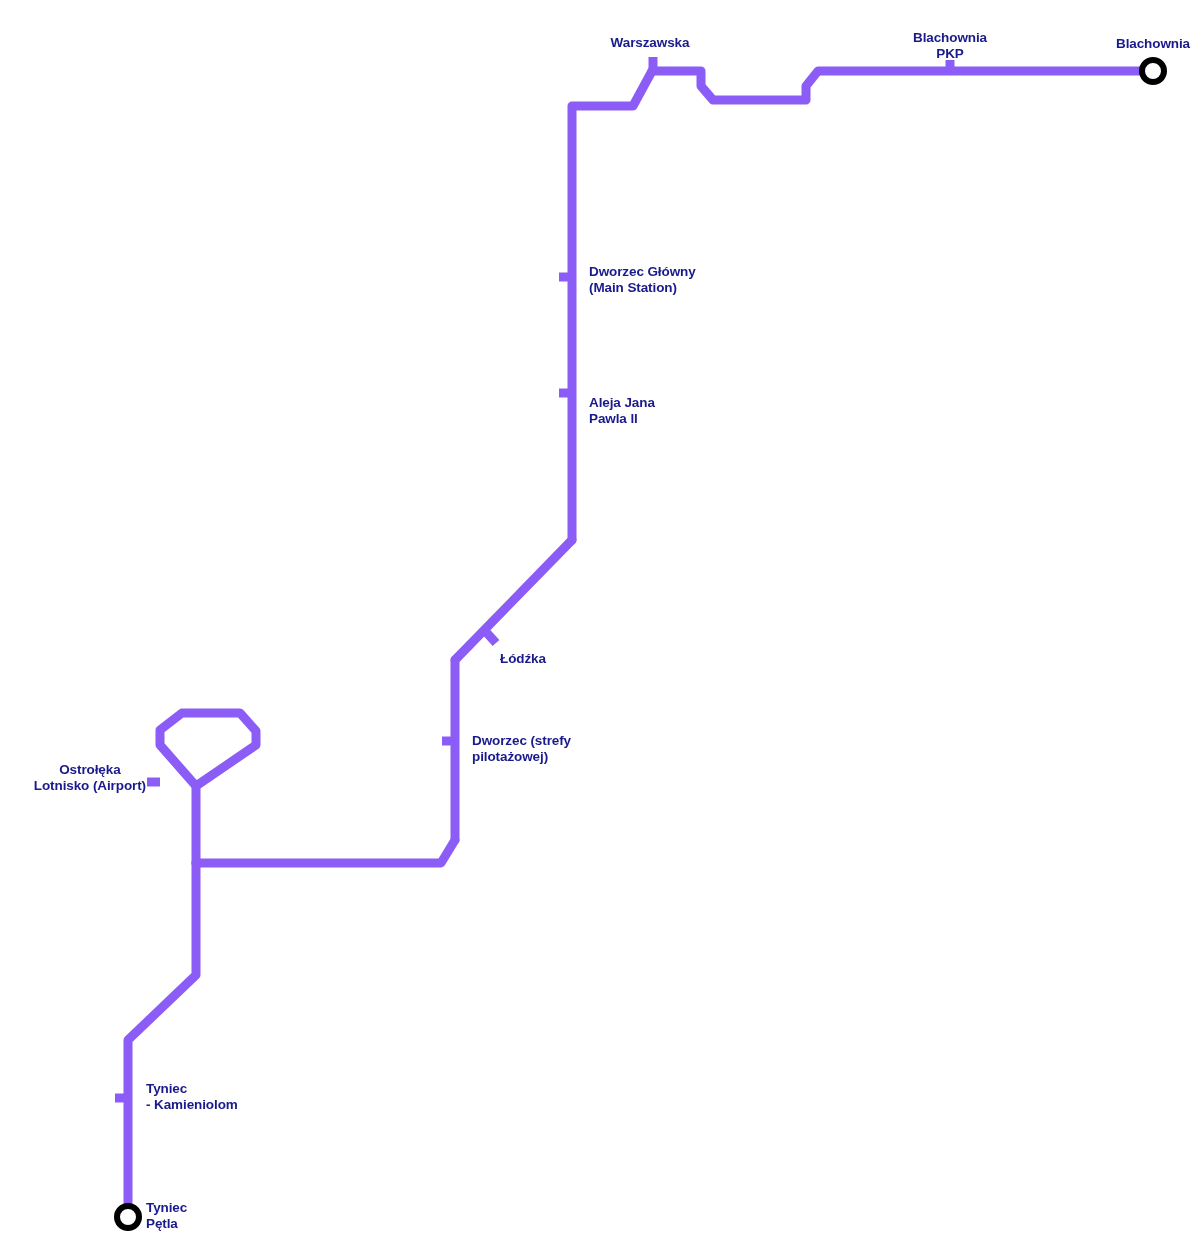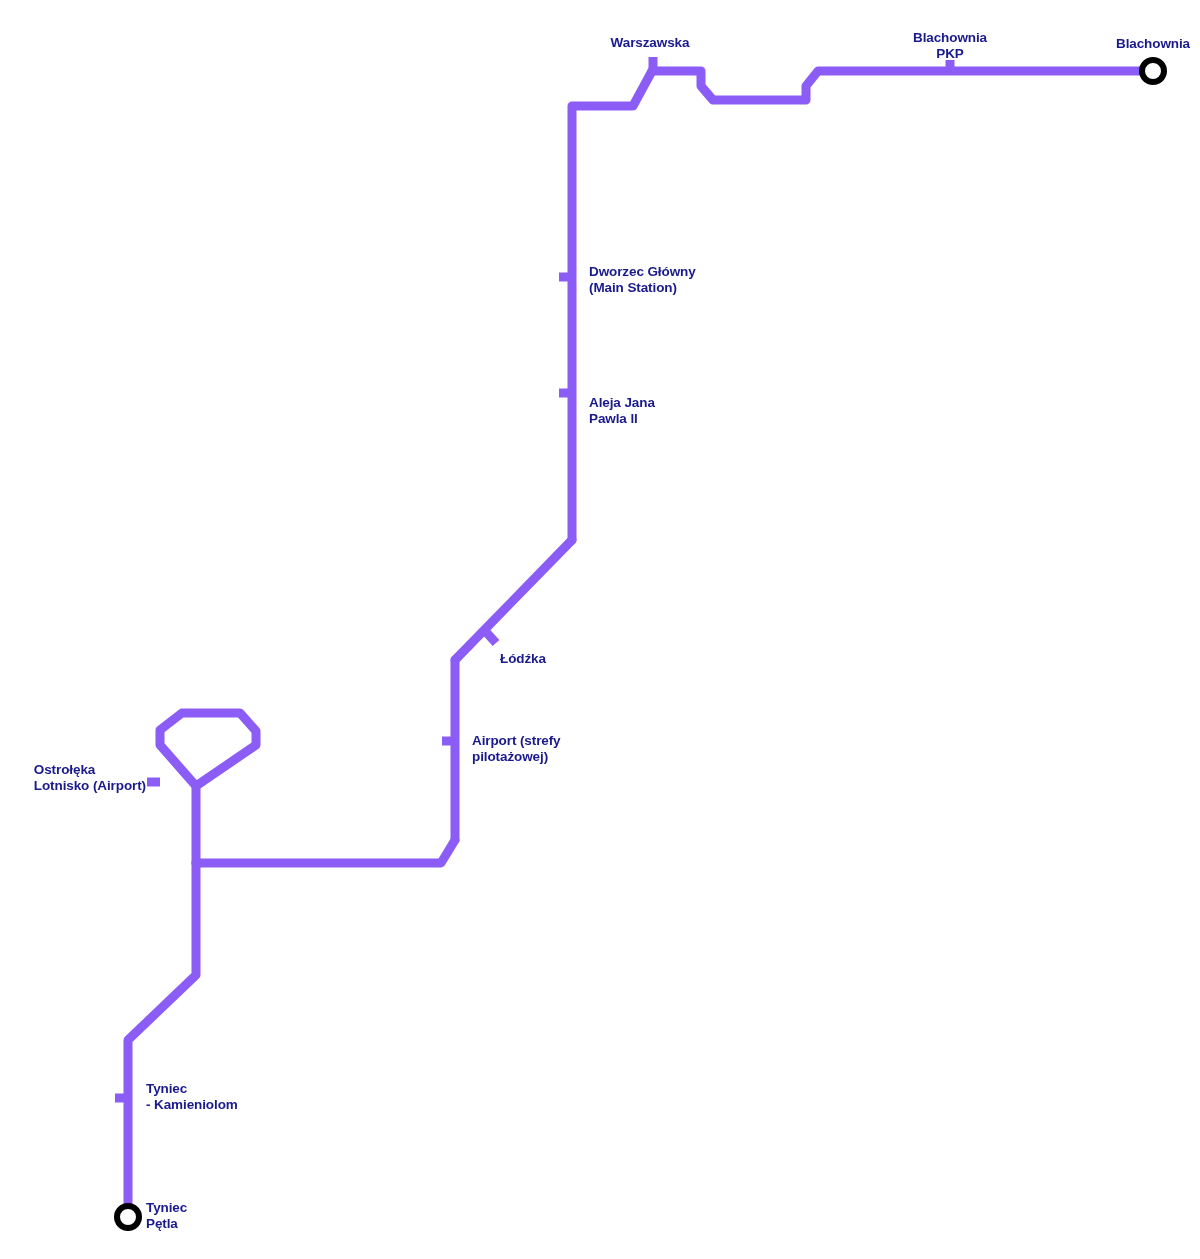--- a/index.html
+++ b/index.html
@@ -31,21 +31,21 @@
     position: absolute;
     font-family: "Liberation Sans", sans-serif;
     font-weight: bold;
     font-size: 13.5px;
     line-height: 1.18;
     color: #1a1a8c;
     white-space: pre;
     letter-spacing: -0.1px;
   }
   .station-label.align-left  { text-align: left; }
-  .station-label.align-right { text-align: left; }
+  .station-label.align-right { text-align: center; }
   .station-label.align-center{ text-align: center; }
 </style>
 </head>
 <body>
 
 <div id="map-root">
 
   <svg id="line-svg" viewBox="0 0 1200 1259" xmlns="http://www.w3.org/2000/svg">
 
     <g id="route-lines">
@@ -76,21 +76,21 @@
   <div id="label-layer">
       <div class="station-label align-center" style="top: 36px; left: 0px; width: 2306px;">Blachownia</div>
       <div class="station-label align-center" style="top: 30px; left: 0px; width: 1900px;">Blachownia
 PKP</div>
       <div class="station-label align-center" style="top: 35px; left: 0px; width: 1300px;">Warszawska</div>
       <div class="station-label align-left" style="top: 264px; left: 589px;">Dworzec Główny
 (Main Station)</div>
       <div class="station-label align-left" style="top: 395px; left: 589px;">Aleja Jana
 Pawla ll</div>
       <div class="station-label align-left" style="top: 651px; left: 500px;">Łódźka</div>
-      <div class="station-label align-left" style="top: 733px; left: 472px;">Airport (strefy
+      <div class="station-label align-left" style="top: 733px; left: 472px;">Dworzec (strefy
 pilotażowej)</div>
       <div class="station-label align-right" style="top: 762px; right: 1054px;">Ostrołęka
 Lotnisko (Airport)</div>
       <div class="station-label align-left" style="top: 1081px; left: 146px;">Tyniec
 - Kamieniolom</div>
       <div class="station-label align-left" style="top: 1200px; left: 146px;">Tyniec
 Pętla</div>
     </div>
 
 </div>

